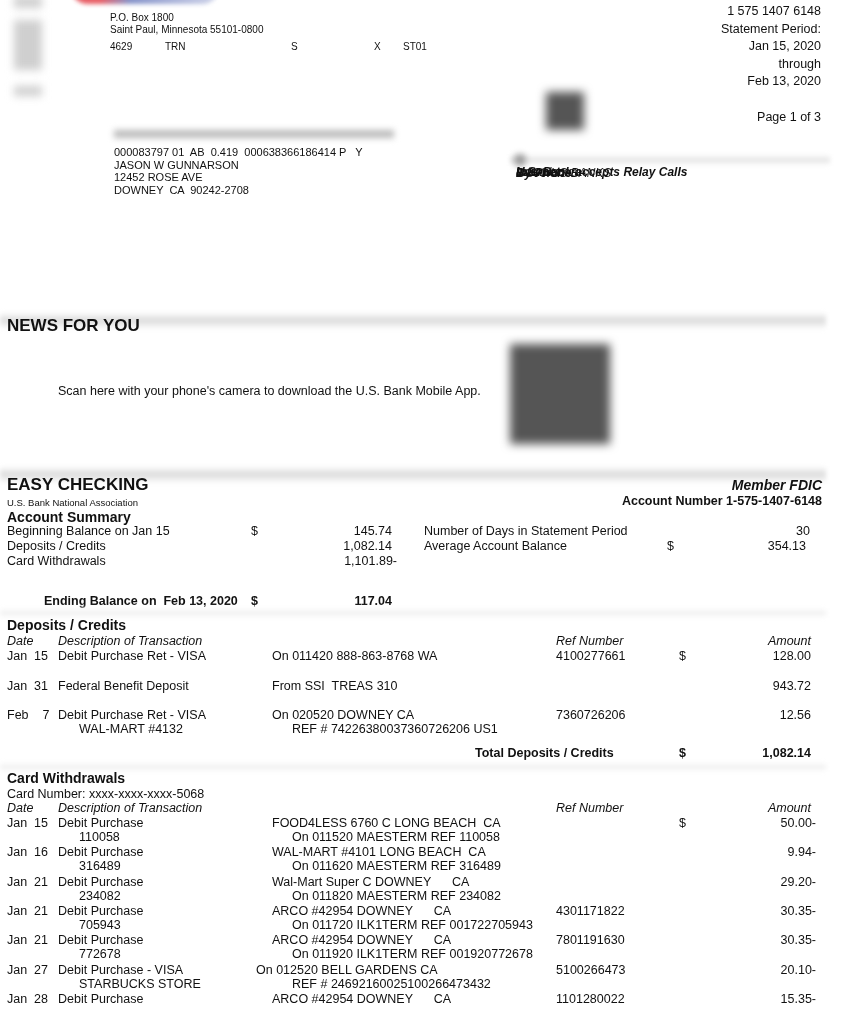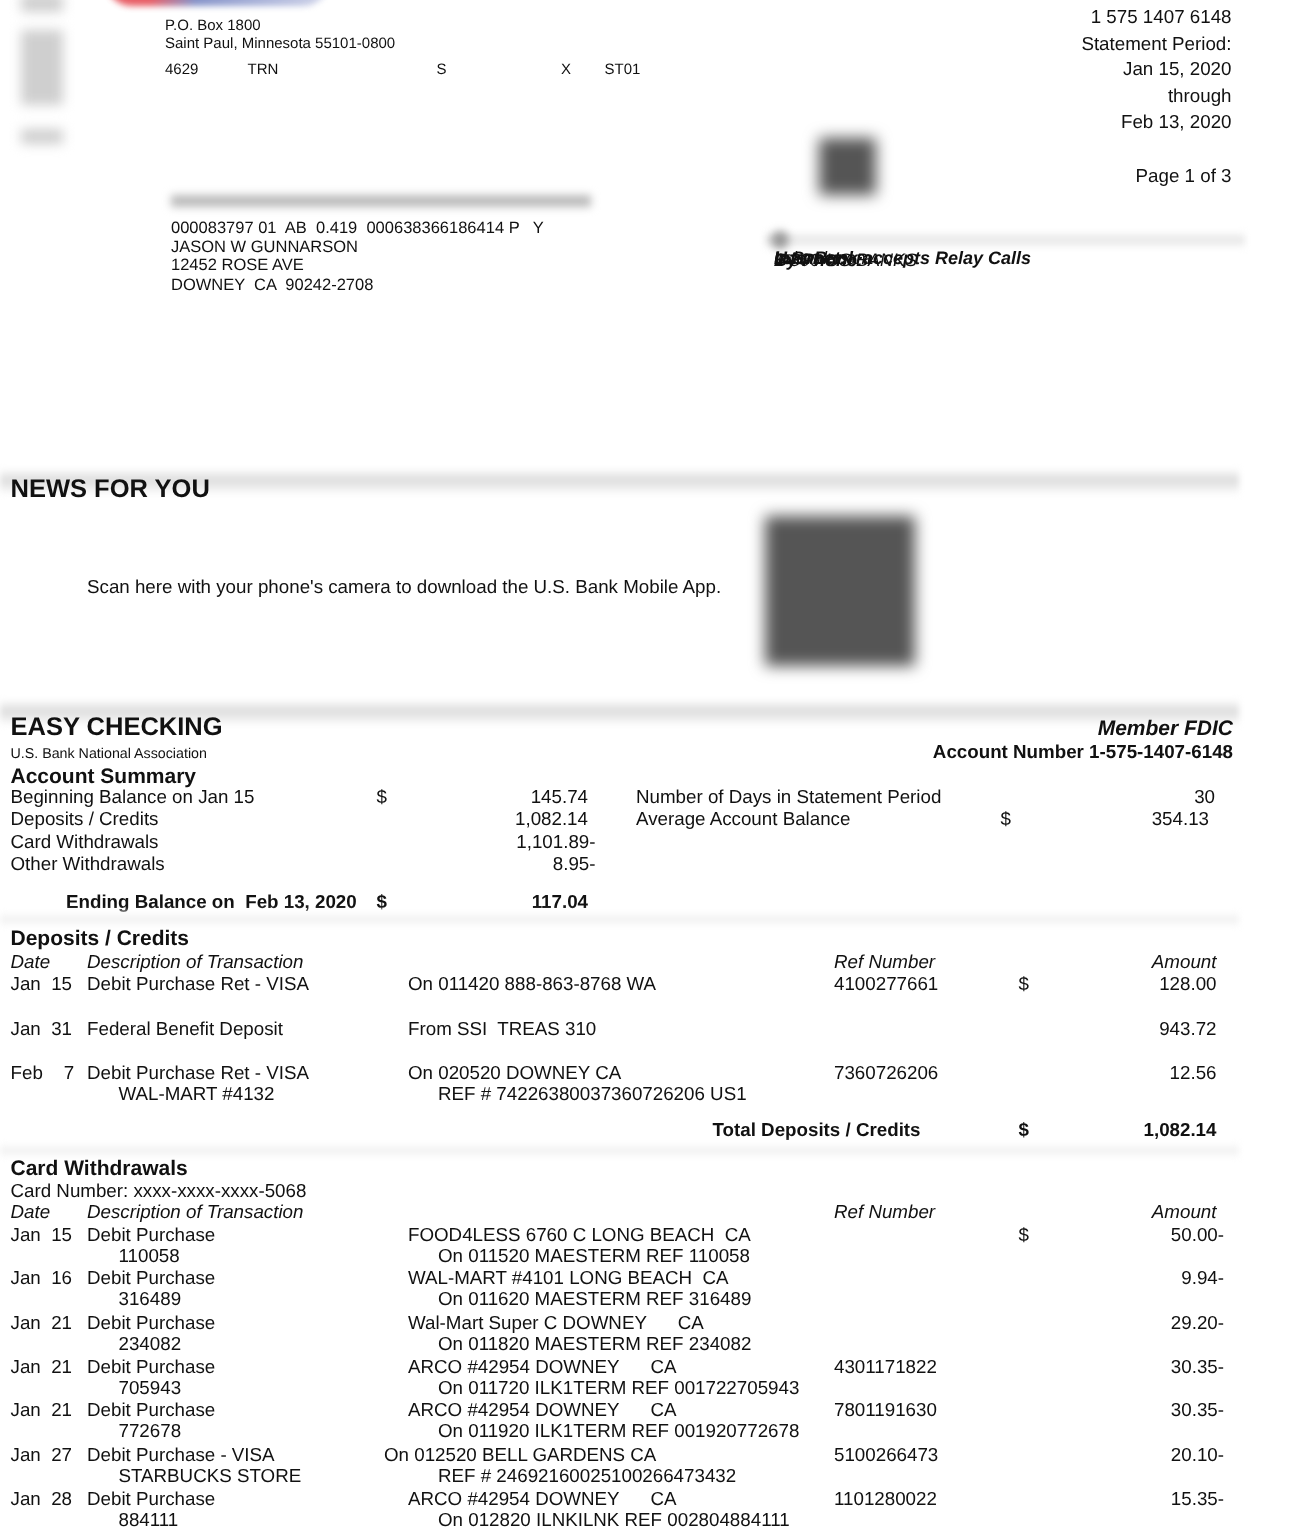--- a/index.html
+++ b/index.html
@@ -109,24 +109,20 @@
     <span style="left:7px">Deposits / Credits</span>
     <span class="r" style="left:300px;width:92px">1,082.14</span>
     <span style="left:424px">Average Account Balance</span>
     <span style="left:667px">$</span>
     <span class="r" style="left:740px;width:66px">354.13</span>
   </div>
   <div class="row" style="top:30px">
     <span style="left:7px">Card Withdrawals</span>
     <span class="r" style="left:300px;width:97px">1,101.89-</span>
   </div>
-  <div class="row" style="top:45px">
-    <span style="left:7px">Other Withdrawals</span>
-    <span class="r" style="left:300px;width:97px">8.95-</span>
-  </div>
 </div>
 <div class="abs tbl" style="left:0;top:594px;width:861px;height:15px;font-weight:bold;">
   <div class="row" style="top:0">
     <span style="left:44px">Ending Balance on  Feb 13, 2020</span>
     <span style="left:251px">$</span>
     <span class="r" style="left:300px;width:92px">117.04</span>
   </div>
 </div>
 
 <div class="abs faint-band" style="top:608px;"></div>
@@ -255,17 +251,13 @@
     <span style="left:292px">REF # 24692160025100266473432</span>
   </div>
 
   <div class="row" style="top:191px">
     <span style="left:7px">Jan  28</span>
     <span style="left:58px">Debit Purchase</span>
     <span style="left:272px">ARCO #42954 DOWNEY      CA</span>
     <span style="left:556px">1101280022</span>
     <span class="r" style="left:720px;width:96px">15.35-</span>
   </div>
-  <div class="row" style="top:205px">
-    <span style="left:79px">884111</span>
-    <span style="left:292px">On 012820 ILNKILNK REF 002804884111</span>
-  </div>
 </div>
 
 </body></html>

